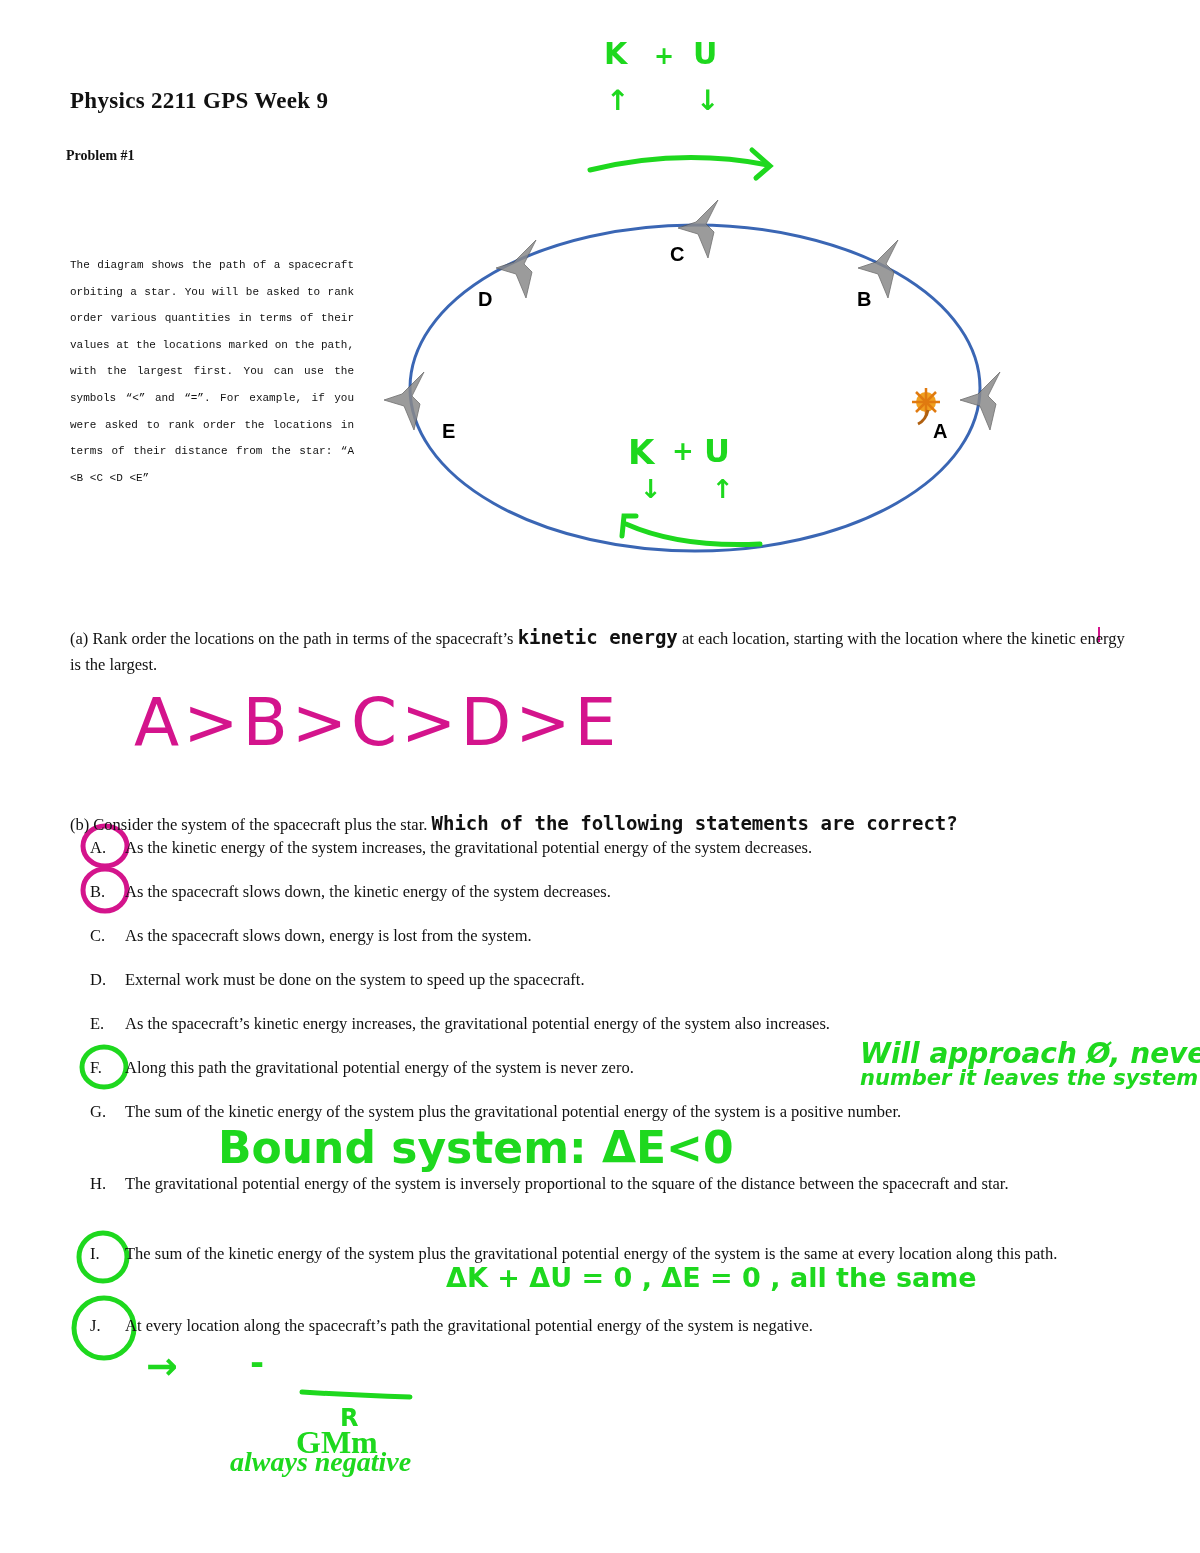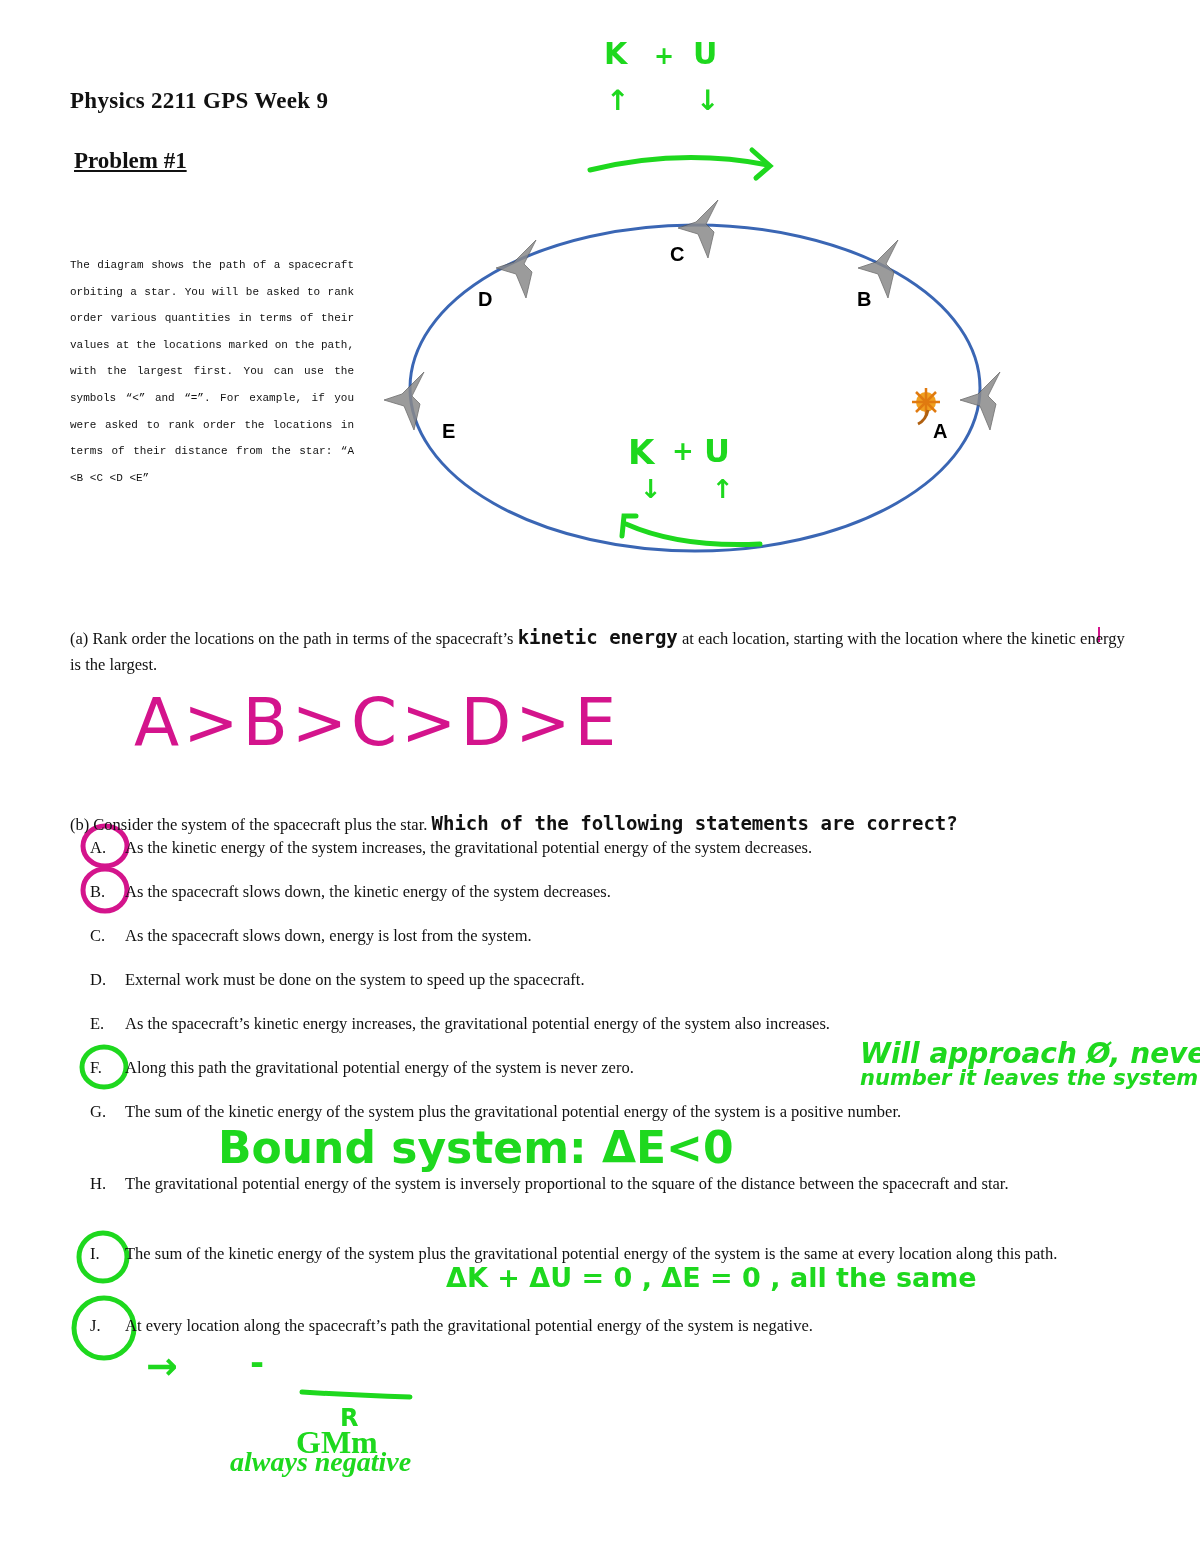--- a/index.html
+++ b/index.html
@@ -1,20 +1,20 @@
 <!DOCTYPE html>
 <html><head>
 <meta charset="utf-8">
 <style>
   html, body { margin: 0; padding: 0; background: #ffffff; }
   body { width: 1200px; height: 1553px; position: relative; overflow: hidden;
          font-family: "DejaVu Serif", serif; color: #111; }
   .abs { position: absolute; margin-top: 20px; }
   .title { left: 70px; top: 68px; font-size: 23px; font-weight: bold; font-family: "Liberation Serif", serif; letter-spacing: 0.3px; }
-  .subtitle { left: 74px; top: 128px; font-size: 23px; font-weight: bold; font-family: "Liberation Serif", serif; text-decoration: underline; }
+  .subtitle { left: 66px; top: 128px; font-size: 14px; font-weight: bold; font-family: "Liberation Serif", serif; }
   .intro { left: 70px; top: 232px; width: 284px; font-size: 11px; line-height: 26.6px; text-align: justify; font-family: Liberation Mono, monospace; }
   .qa { left: 70px; top: 604px; width: 1062px; font-size: 16.5px; line-height: 26px; font-family: "Liberation Serif", serif; }
   .qa .bold, .qb .bold { font-family: "DejaVu Sans Mono", monospace; font-size: 19px; font-weight: bold; }
   .qb { left: 70px; top: 790px; width: 1070px; font-size: 16.5px; line-height: 26px; font-family: "Liberation Serif", serif; }
   .opt { position: absolute; left: 90px; width: 1040px; font-size: 16.5px; line-height: 26px; font-family: "Liberation Serif", serif; display: flex; }
   .opt .letter { width: 35px; flex: none; }
   .opt .text { flex: 1; text-align: justify; }
   .hand { font-family: "DejaVu Sans", sans-serif; position: absolute; white-space: nowrap; }
   .green { color: #1ed81e; font-weight: bold; }
   .pink { color: #d4148c; }

